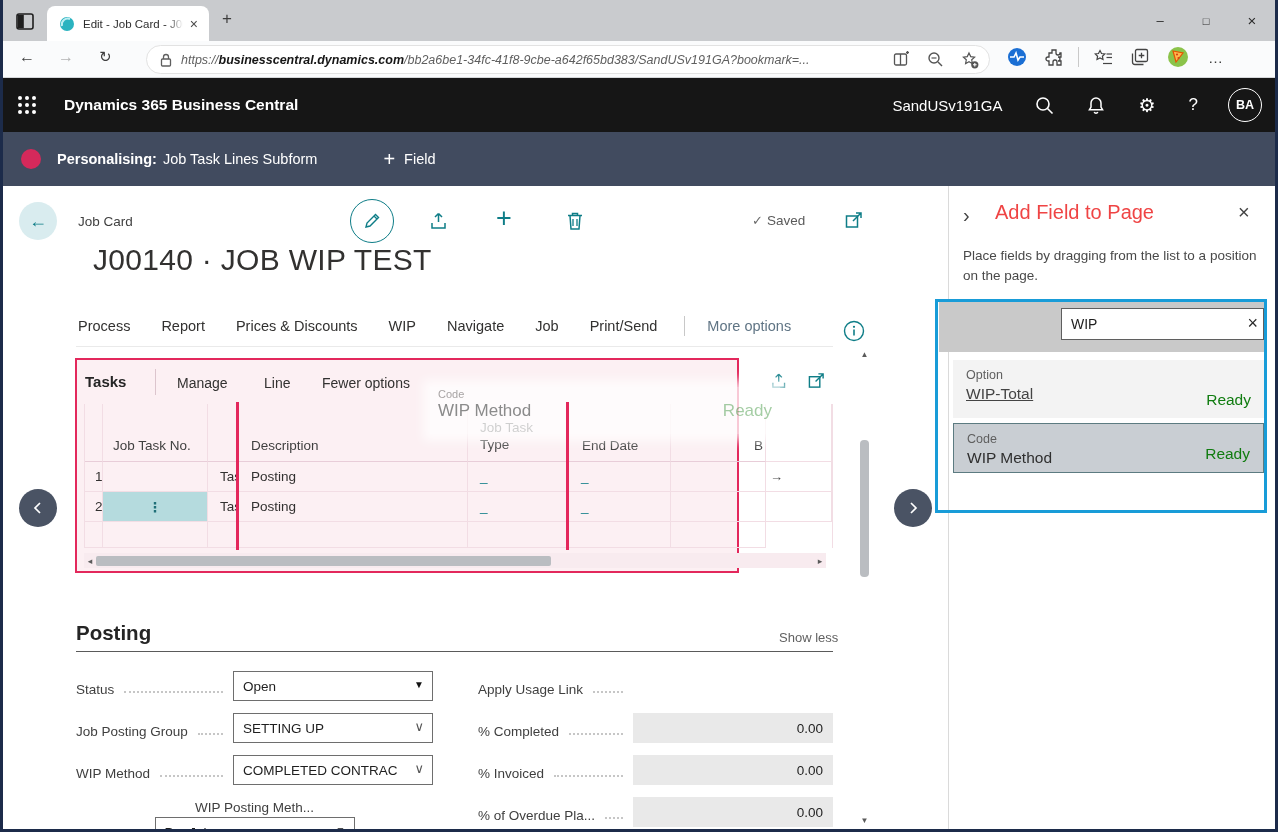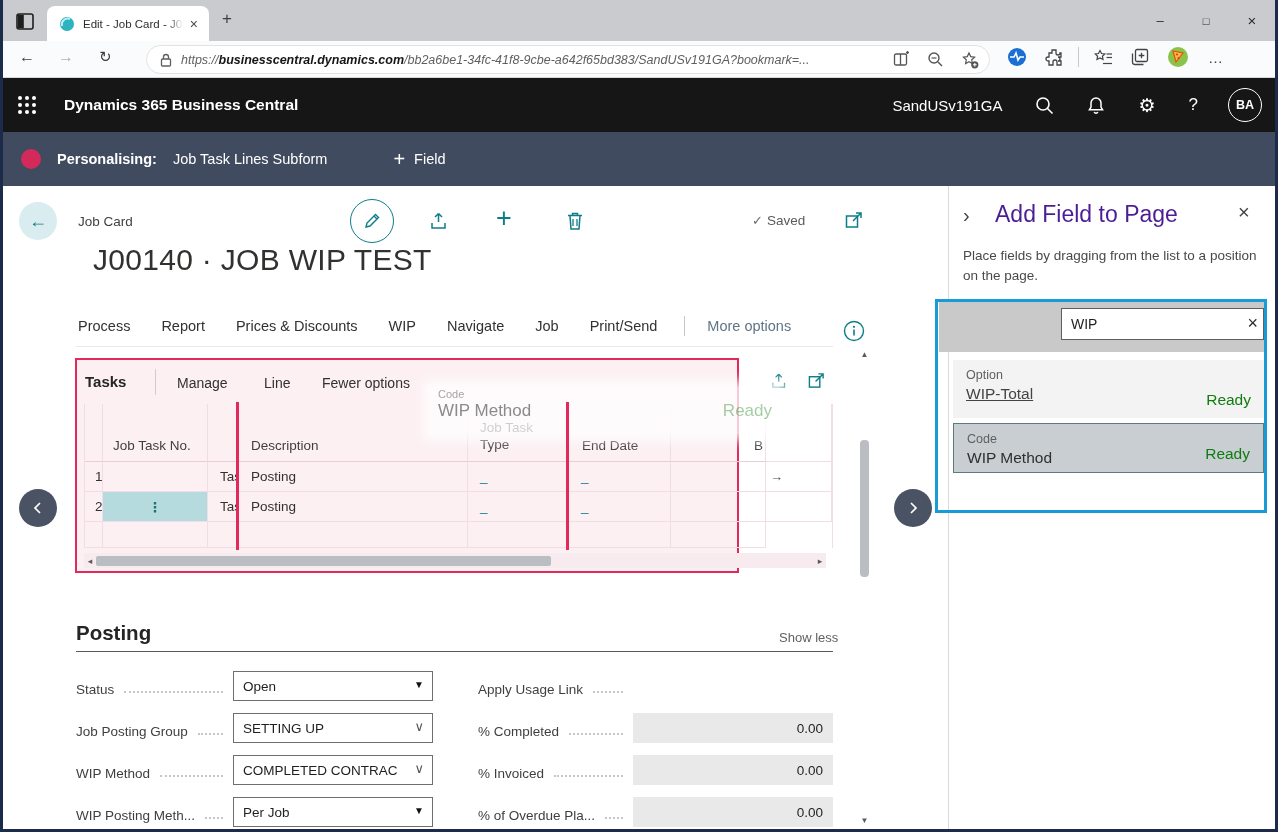--- a/index.html
+++ b/index.html
@@ -41,21 +41,21 @@
   #bc-title{color:#fff;font-size:15.5px;font-weight:600;margin-left:26px;}
   #bc-env{color:#fff;font-size:15px;margin-left:auto;}
   .bcicon{margin-left:33px;}
   #bc-avatar{width:34px;height:34px;border-radius:50%;border:1.5px solid #fff;color:#fff;font-size:12.5px;font-weight:600;display:flex;align-items:center;justify-content:center;margin:0 16px 0 30px;}
   #bc-gear{color:#fff;font-size:19px;}#bc-help{color:#fff;font-size:17px;}
 
   
   #banner{left:0;top:132px;width:1278px;height:54px;background:#414b5f;display:flex;align-items:center;color:#fff;}
   #rec-dot{width:20px;height:20px;border-radius:50%;background:#d4295b;margin-left:21px;}
   #pers-label{font-weight:700;font-size:14.5px;margin-left:16px;}
-  #pers-target{font-size:14.5px;margin-left:16px;}
+  #pers-target{font-size:14.5px;margin-left:6px;}
   #addfield{margin-left:66px;display:flex;align-items:center;}
   #addfield-plus{font-size:20px;font-weight:300;margin-right:9px;}
   #addfield-label{font-size:14.5px;}
   #banner-right{margin-left:auto;display:flex;align-items:center;}
   #clear-pers{font-size:14px;color:#ccd2da;}
   #done-btn{width:81px;height:29px;background:#d02b56;color:#fff;font-size:14.5px;display:flex;align-items:center;justify-content:center;margin:0 43px;}
   #less{display:flex;align-items:center;margin-right:24px;font-size:14.5px;}
   #less-chev{font-size:12px;margin-right:8px;}
 
   
@@ -117,38 +117,38 @@
   .ctrl{width:200px;height:36px;position:relative;flex:none;}
   .selbox{border:1px solid #6e6e6e;background:#fff;height:30px;display:flex;align-items:center;padding-left:9px;font-size:13.5px;color:#1f1f1f;}
   .chev{position:absolute;right:9px;top:8px;font-size:10px;color:#111;}
   .chevthin{position:absolute;right:9px;top:6px;font-size:13px;color:#555;font-weight:400;}
   .numbox{background:#e9e9e9;height:30px;display:flex;align-items:center;justify-content:flex-end;padding-right:10px;font-size:13.5px;color:#1f1f1f;}
   #toggle{width:44px;height:20px;border-radius:10px;background:#2a808a;position:relative;margin-top:5px;}
   #toggle-knob{position:absolute;right:2px;top:2px;width:16px;height:16px;border-radius:50%;background:#fff;}
   #row-status{left:76px;top:674px;width:357px;}
   #row-jpg{left:76px;top:716px;width:357px;}
   #row-wipm{left:76px;top:758px;width:357px;}
-  #row-wippm{left:76px;top:800px;width:357px;}
+  #row-wippm{left:76px;top:800px;width:357px;flex-direction:column;}
   #row-aul{left:478px;top:674px;width:355px;}
   #row-pctc{left:478px;top:716px;width:355px;}
   #row-pcti{left:478px;top:758px;width:355px;}
   #row-pcto{left:478px;top:800px;width:355px;}
 
   
   #vscroll{left:857px;top:348px;width:15px;height:481px;}
   .varrow{position:absolute;left:0;width:15px;text-align:center;font-size:8px;color:#5a5a5a;}
   #vthumb{position:absolute;left:3px;top:92px;width:9px;height:137px;background:#babdc1;border-radius:4px;}
   .navcircle{width:38px;height:38px;border-radius:50%;background:#4a5364;display:flex;align-items:center;justify-content:center;}
   #left-nav{left:19px;top:489px;}
   #right-nav{left:894px;top:489px;}
 
   
   #panel{left:948px;top:186px;width:327px;height:643px;background:#fff;border-left:1px solid #dadada;}
   #panel-chevron{left:14px;top:18px;font-size:20px;color:#444;}
-  #panel-title{left:46px;top:15px;font-size:23px;color:#4c1d95;}
+  #panel-title{left:46px;top:15px;font-size:20px;color:#ef4444;}
   #panel-close{left:289px;top:15px;font-size:20px;color:#444;}
   #panel-desc{left:14px;top:60px;width:304px;font-size:13.5px;color:#494949;line-height:20px;}
   #search-band{left:-10px;top:116px;width:327px;height:50px;background:#c9c9c9;}
   #search-wrap{left:112px;top:122px;width:203px;height:32px;}
   #search-input{width:100%;height:100%;border:1px solid #5f5f5f;background:#fff;font-size:14px;color:#1f1f1f;padding:0 30px 0 9px;outline:none;}
   #search-clear{position:absolute;right:6px;top:6px;font-size:18px;color:#2b2b2b;line-height:19px;}
   .fielditem{left:4px;width:311px;padding:8px 13px;}
   #item-0{top:174px;height:58px;background:#f3f3f3;}
   #item-1{top:237px;height:50px;background:#c9ced3;border:1px solid #5c7b81;}
   .item-type{font-size:12.5px;color:#5f5f5f;}

